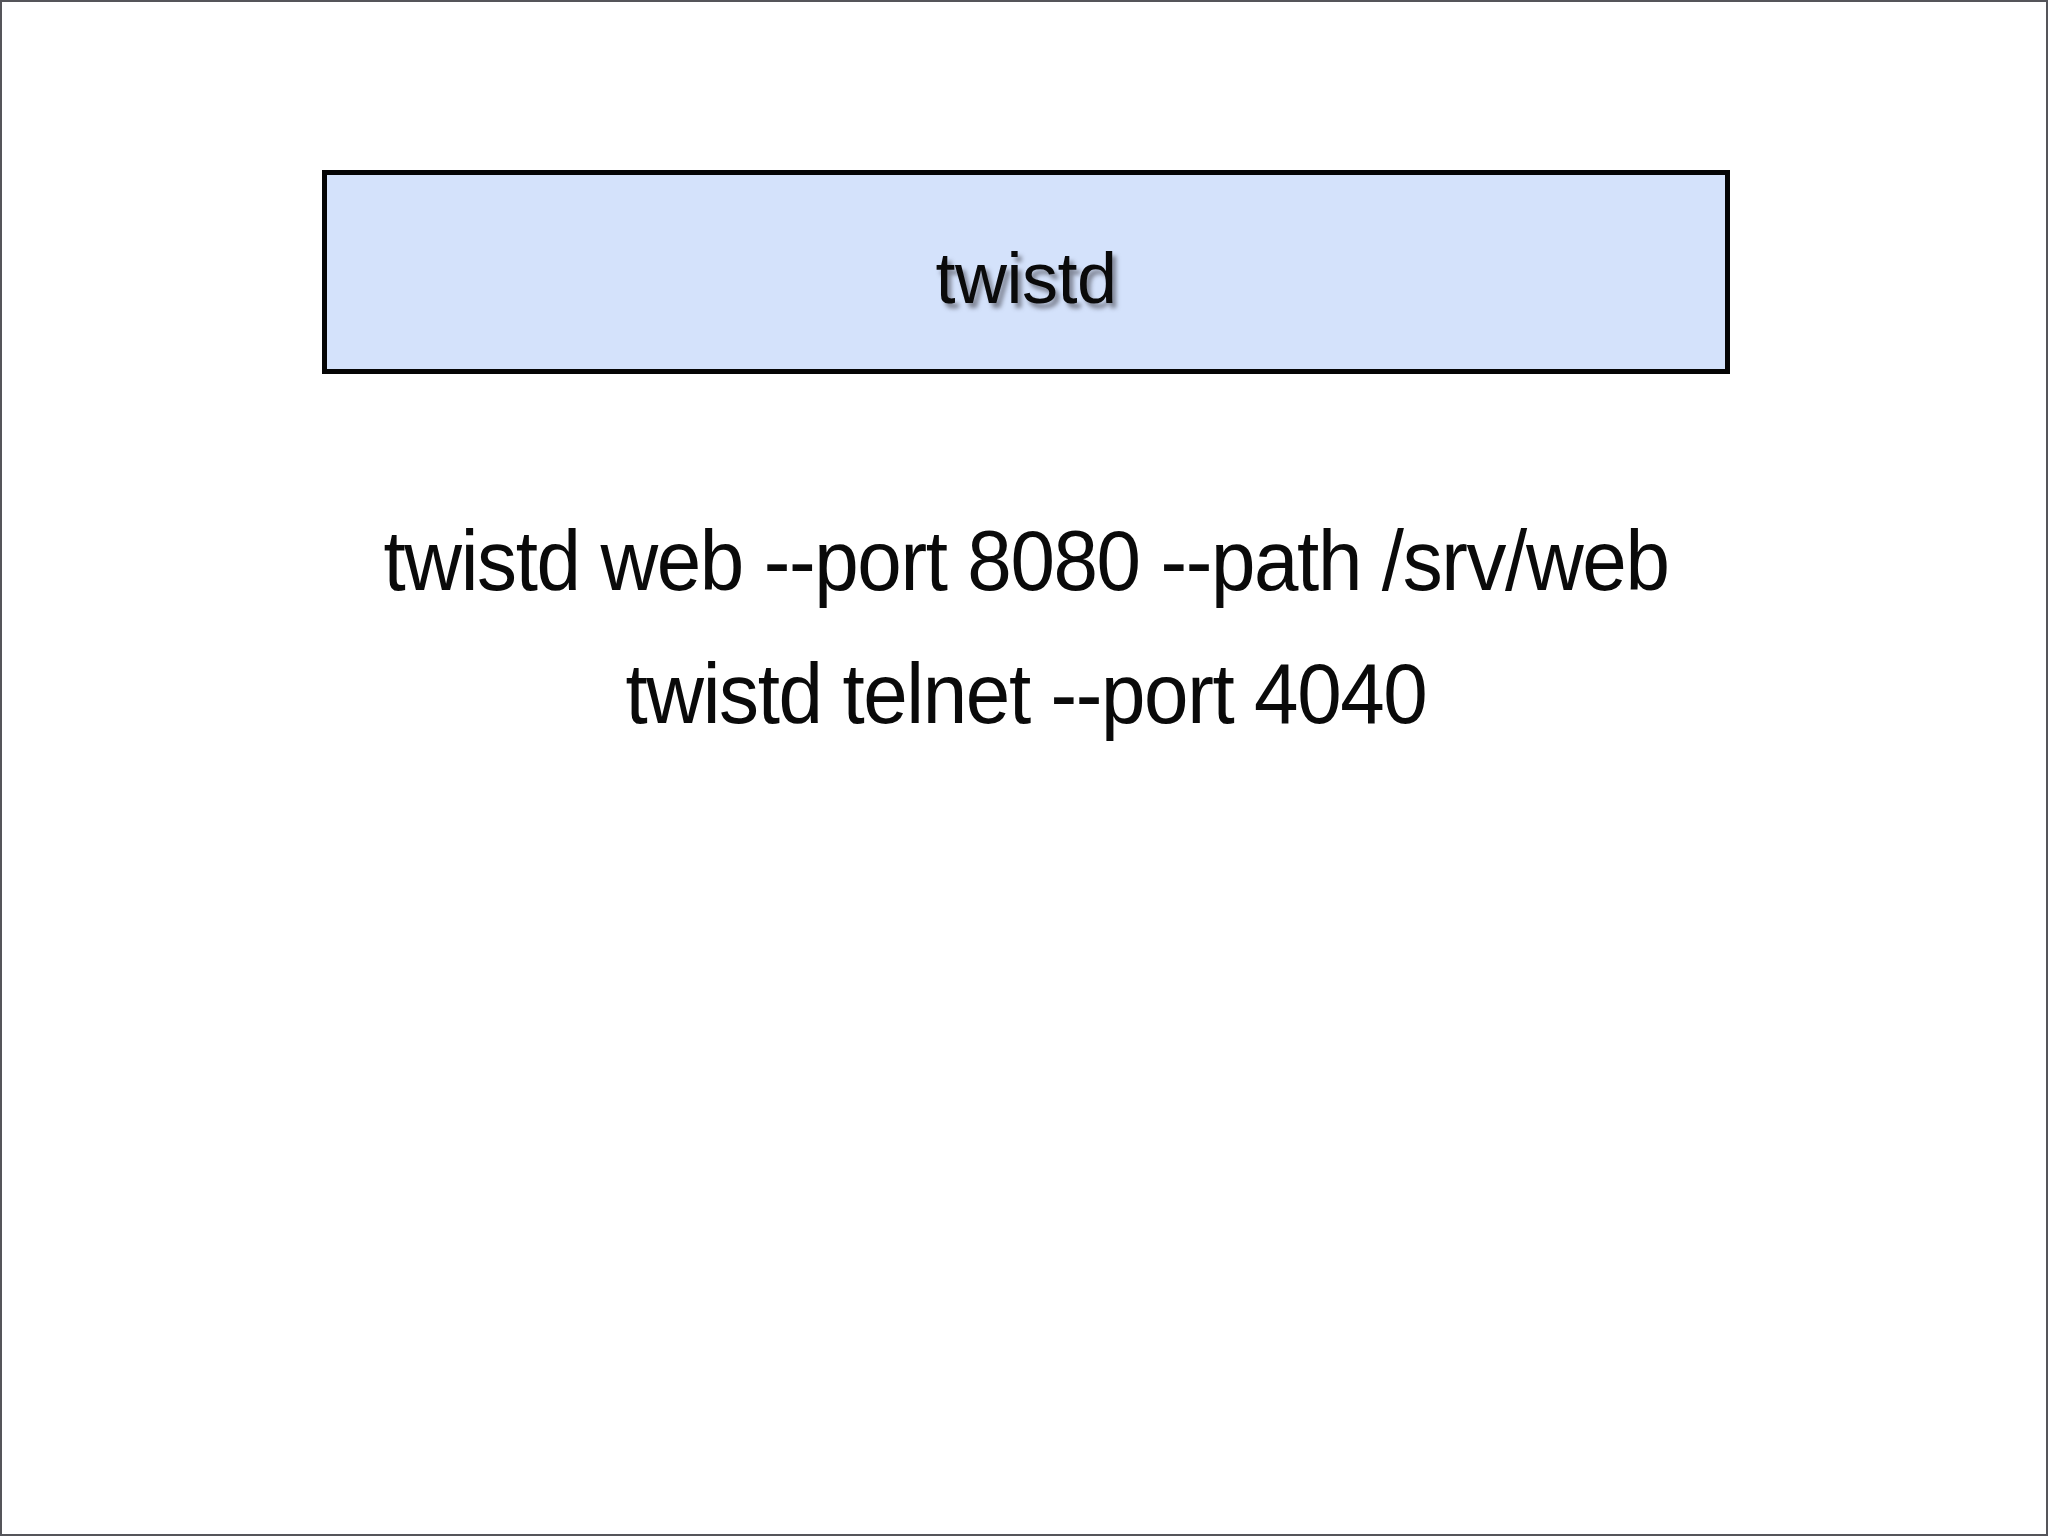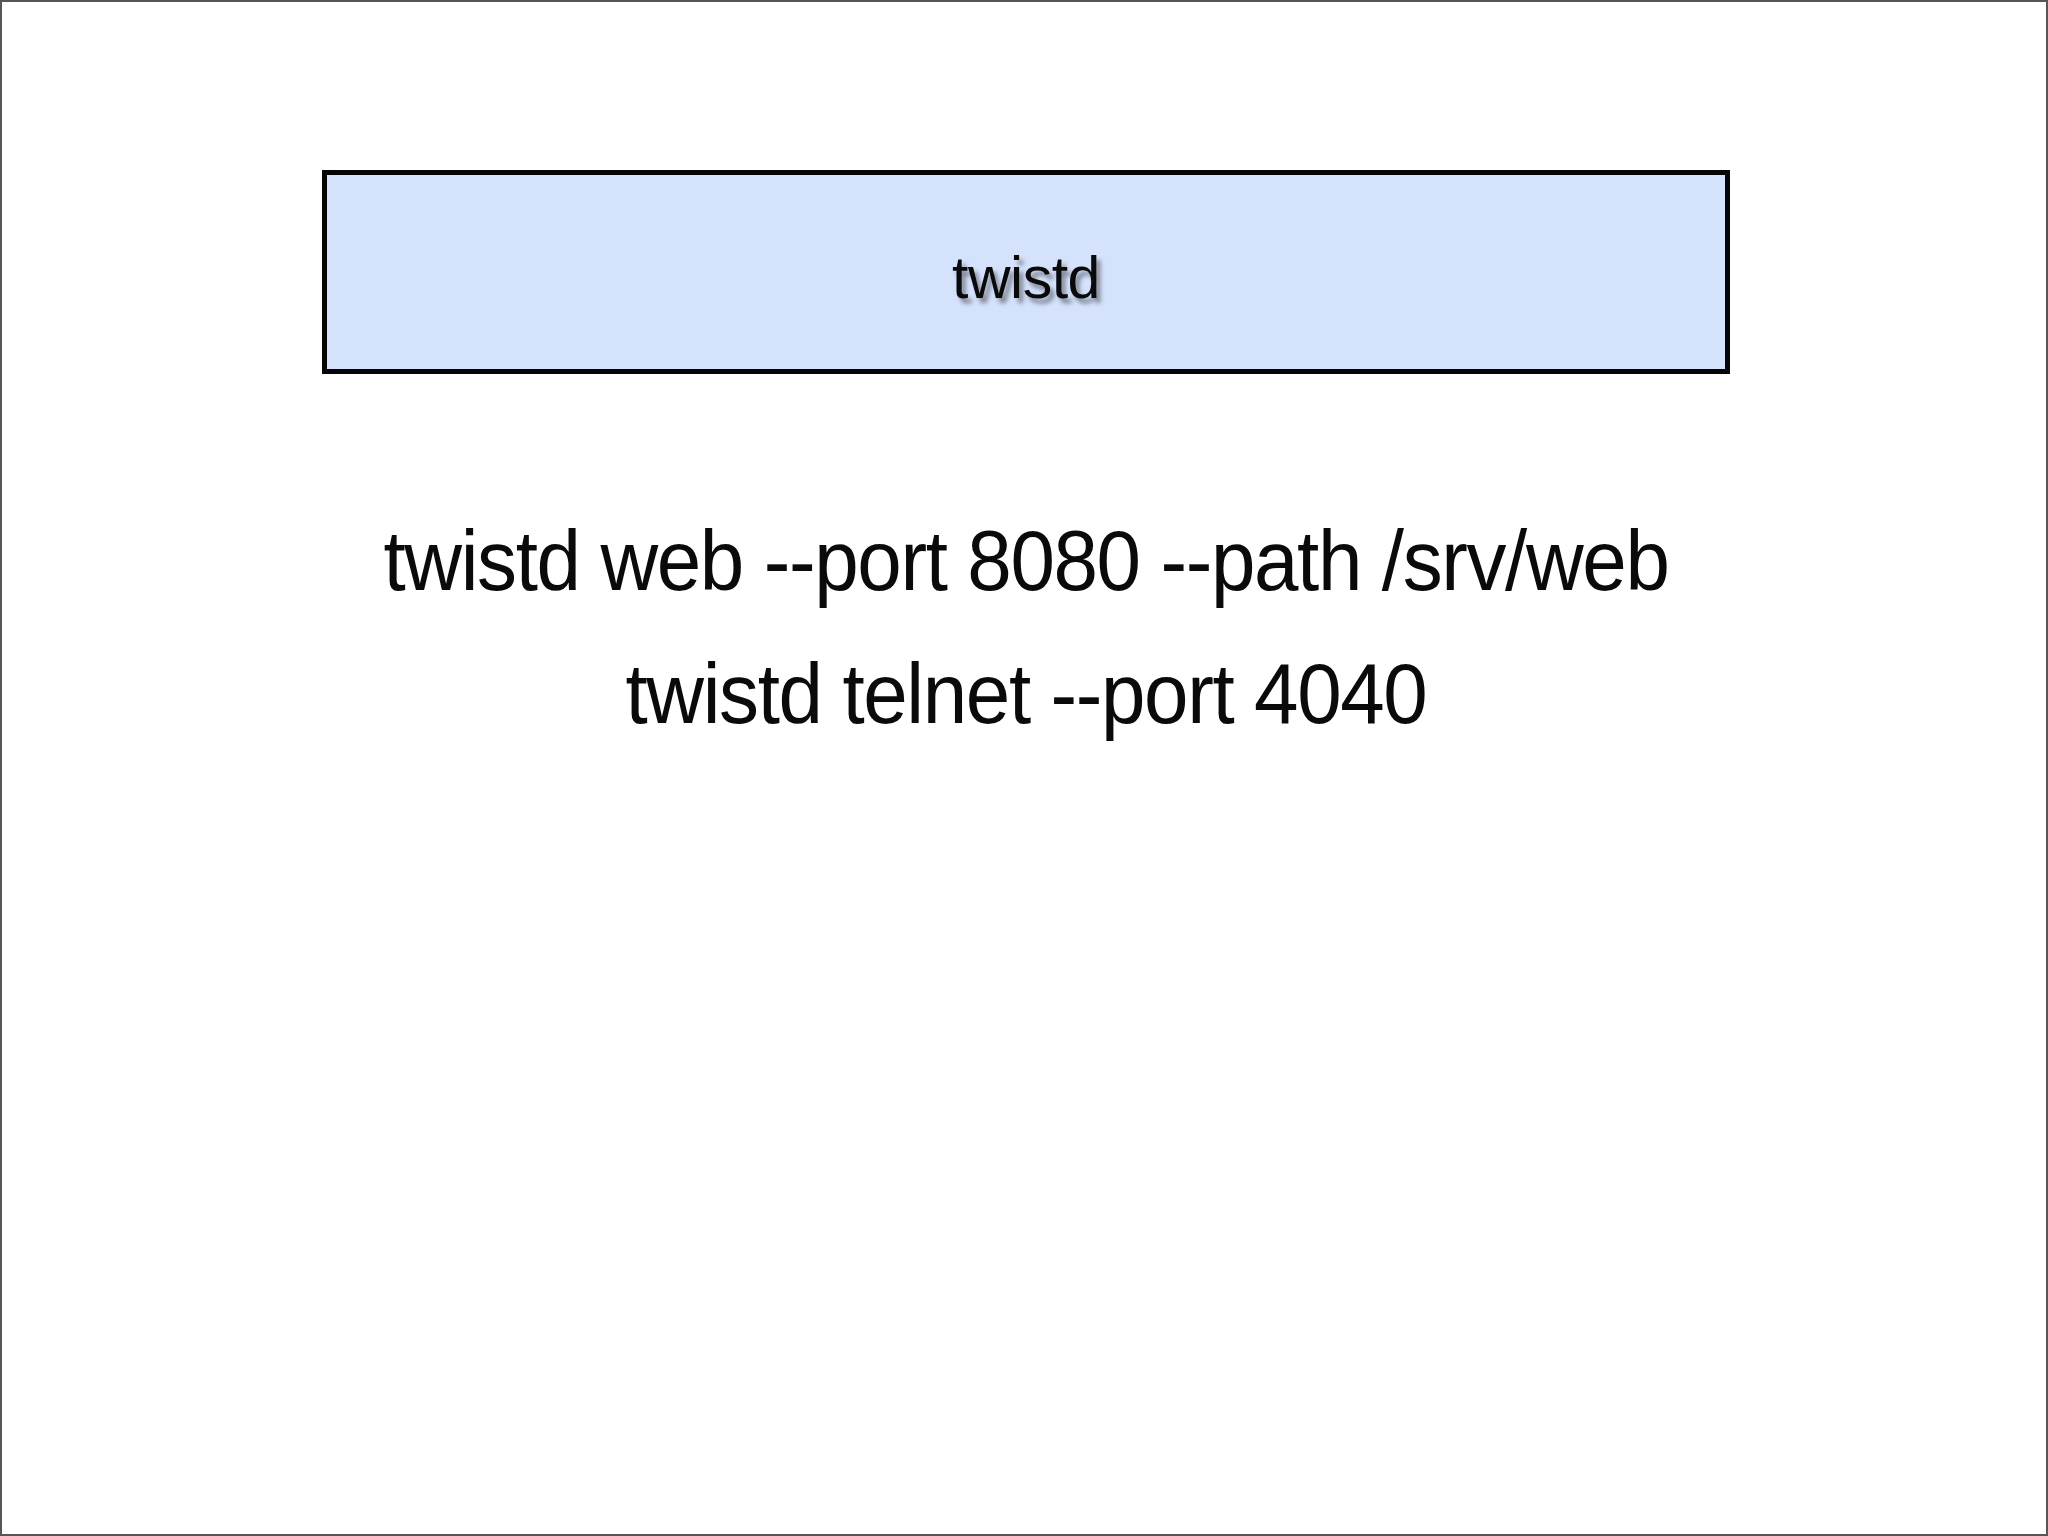--- a/index.html
+++ b/index.html
@@ -32,21 +32,21 @@
     background: #d4e2fb;
     border: 5px solid #050505;
     box-sizing: border-box;
     display: flex;
     align-items: center;
     justify-content: center;
   }
 
   .component-box-label {
     font-family: "Liberation Sans", sans-serif;
-    font-size: 59px;
+    font-size: 72px;
     font-weight: 400;
     line-height: 1;
     color: #0a0a0a;
     letter-spacing: -0.5px;
     text-shadow: 4px 5px 4px rgba(60, 60, 70, 0.55);
     white-space: nowrap;
     transform: translateY(6px);
   }
 
   

